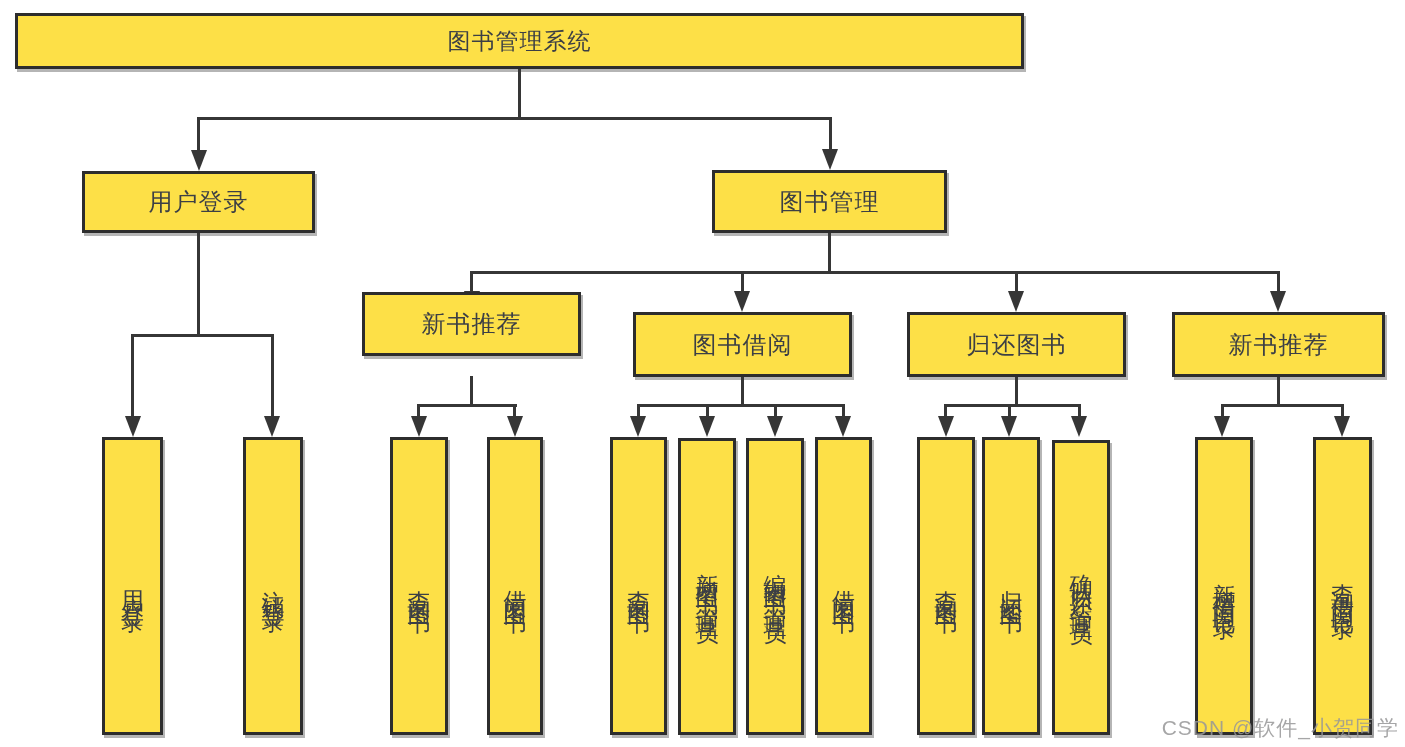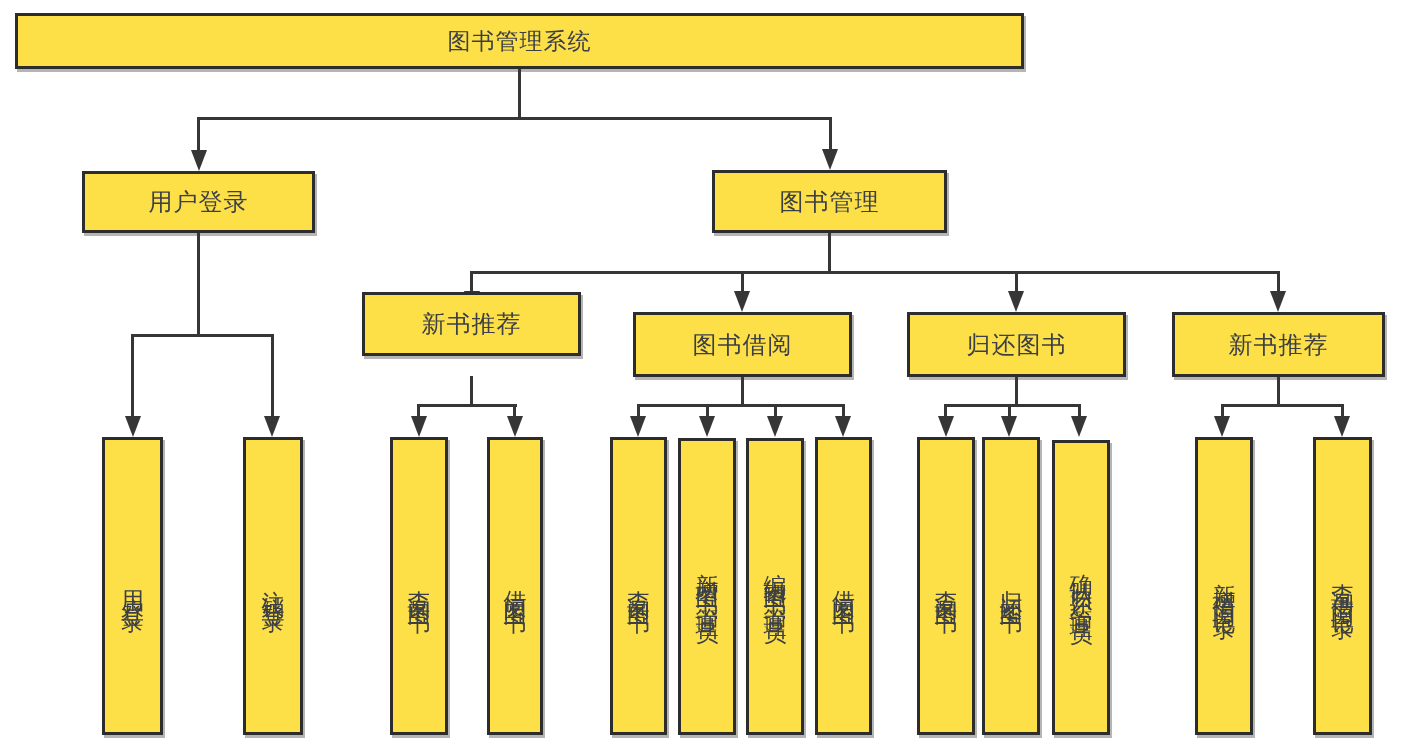--- a/index.html
+++ b/index.html
@@ -168,14 +168,15 @@
     <span class="vtext">确认归还（管理员）</span>
   </div>
 
   <div class="node v-node" style="left:1195px;top:437px;width:58px;height:298px">
     <span class="vtext">新增借阅记录</span>
   </div>
   <div class="node v-node" style="left:1313px;top:437px;width:59px;height:298px">
     <span class="vtext">查询借阅记录</span>
   </div>
 
+  <div id="watermark">CSDN @软件_小贺同学</div>
 
 </div>
 
 </body></html>

